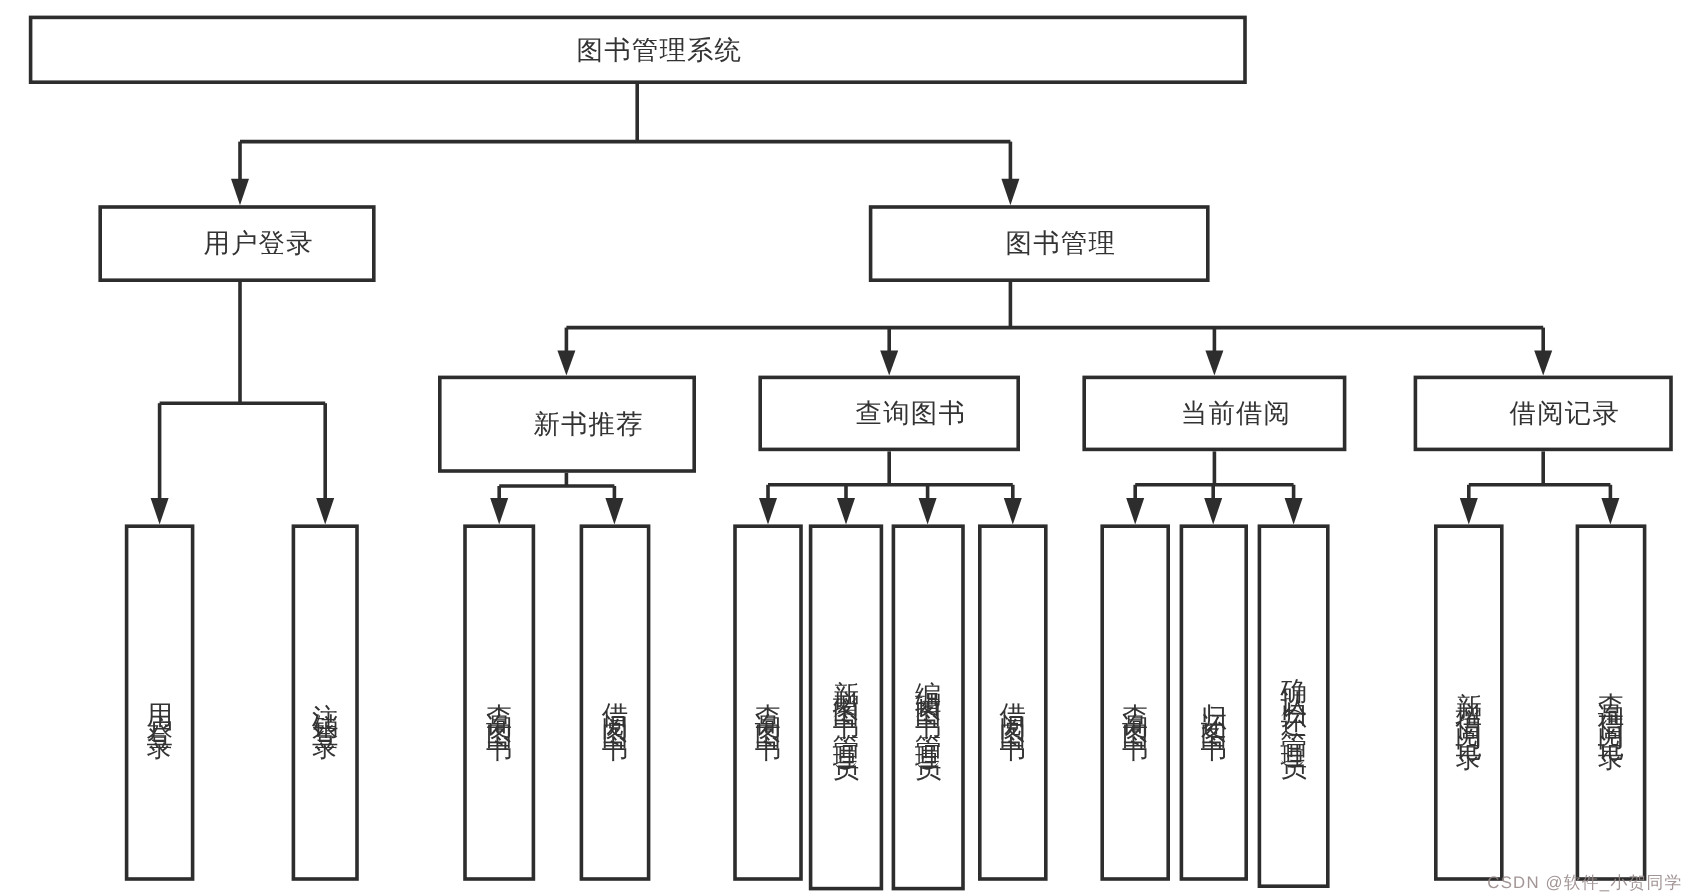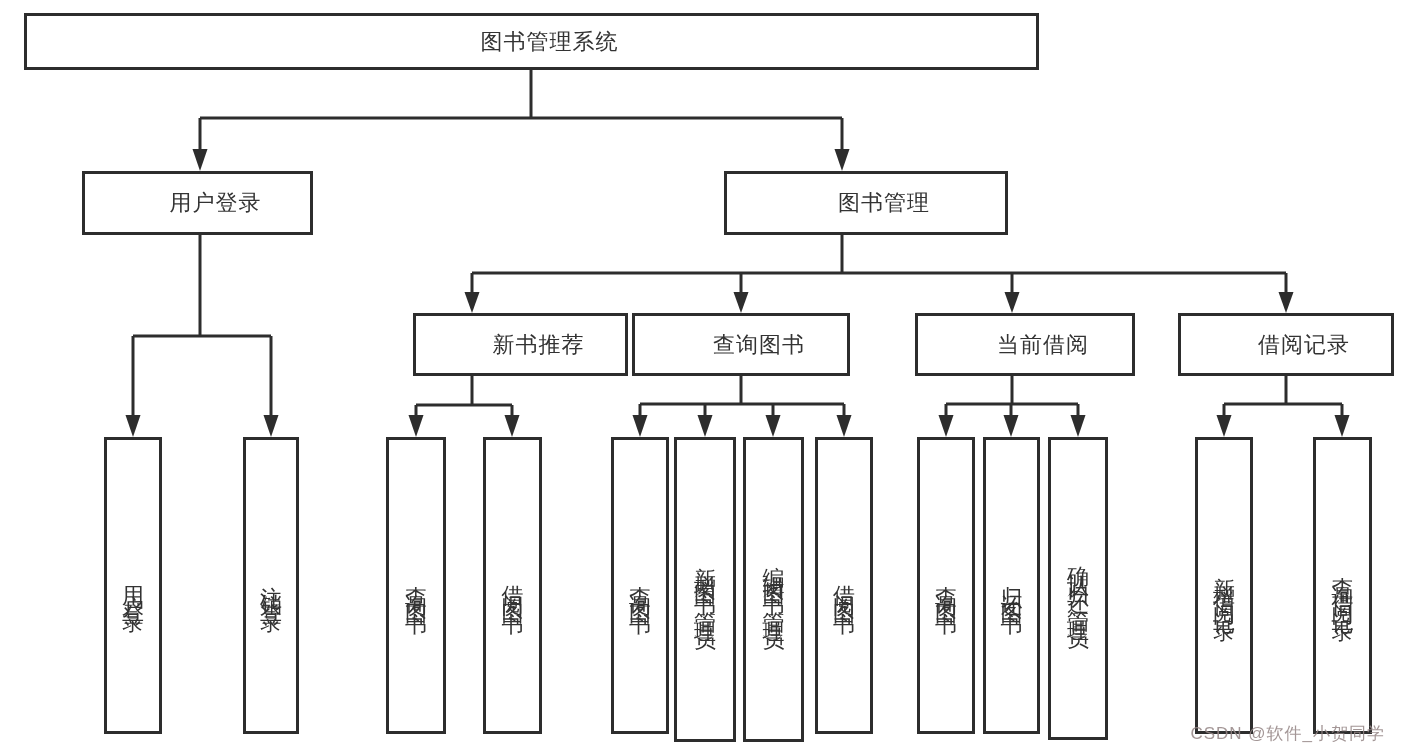--- a/index.html
+++ b/index.html
@@ -32,23 +32,23 @@
   .vbox { font-size: 22px; }
   .vbox > span {
     writing-mode: vertical-rl;
     text-orientation: mixed;
     letter-spacing: 9px;
     line-height: 1;
     white-space: nowrap;
   }
   .watermark {
     position: absolute;
-    right: 20px;
+    right: 3px;
     bottom: 2px;
-    font-size: 17px;
+    font-size: 14px;
     color: rgba(150, 136, 136, 0.88);
     letter-spacing: 1px;
     z-index: 5;
     white-space: nowrap;
   }
 </style>
 </head>
 <body>
 
 <div class="canvas">
@@ -118,23 +118,23 @@
       <polygon points="1216.5,415 1231.5,415 1224,437"></polygon>
       <polygon points="1334.5,415 1349.5,415 1342,437"></polygon>
     </g>
   </svg>
 
   <div class="node hbox" style="left:24px; top:13px; width:1015px; height:57px;">图书管理系统</div>
 
   <div class="node hbox" style="left:82px; top:171px; width:231px; height:64px;">用户登录</div>
   <div class="node hbox" style="left:724px; top:171px; width:284px; height:64px;">图书管理</div>
 
-  <div class="node hbox" style="left:365px; top:313px; width:215px; height:63px;margin-left:48px;">新书推荐</div>
+  <div class="node hbox" style="left:365px; top:313px; width:215px; height:81px;">新书推荐</div>
   <div class="node hbox" style="left:632px; top:313px; width:218px; height:63px;">查询图书</div>
-  <div class="node hbox" style="left:902px; top:313px; width:220px; height:63px;margin-left:13px;">当前借阅</div>
+  <div class="node hbox" style="left:902px; top:313px; width:220px; height:63px;">当前借阅</div>
   <div class="node hbox" style="left:1178px; top:313px; width:216px; height:63px;">借阅记录</div>
 
   <div class="node vbox" style="left:104px; top:437px; width:58px; height:297px;">
     <span>用户登录</span>
   </div>
   <div class="node vbox" style="left:243px; top:437px; width:56px; height:297px;">
     <span>注销登录</span>
   </div>
 
   <div class="node vbox" style="left:386px; top:437px; width:60px; height:297px;">

